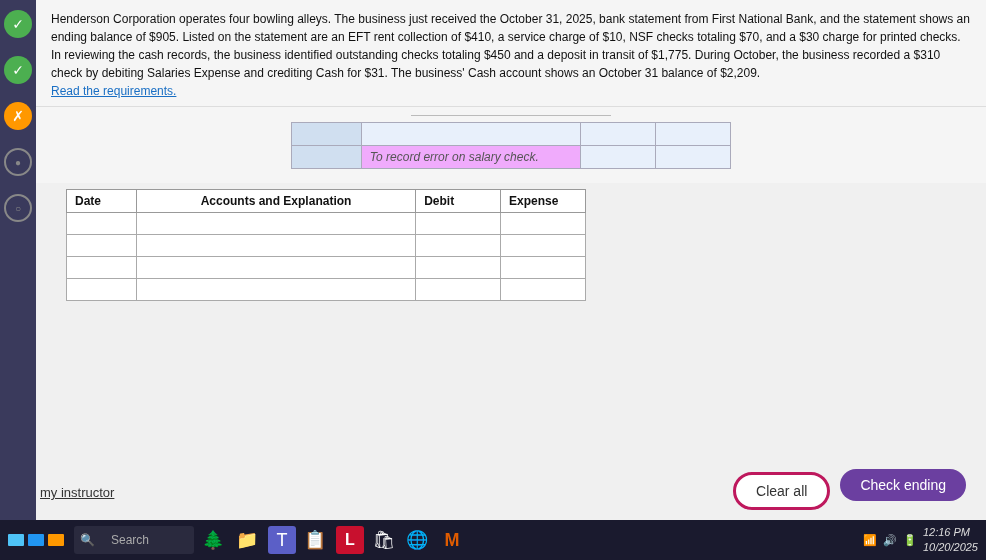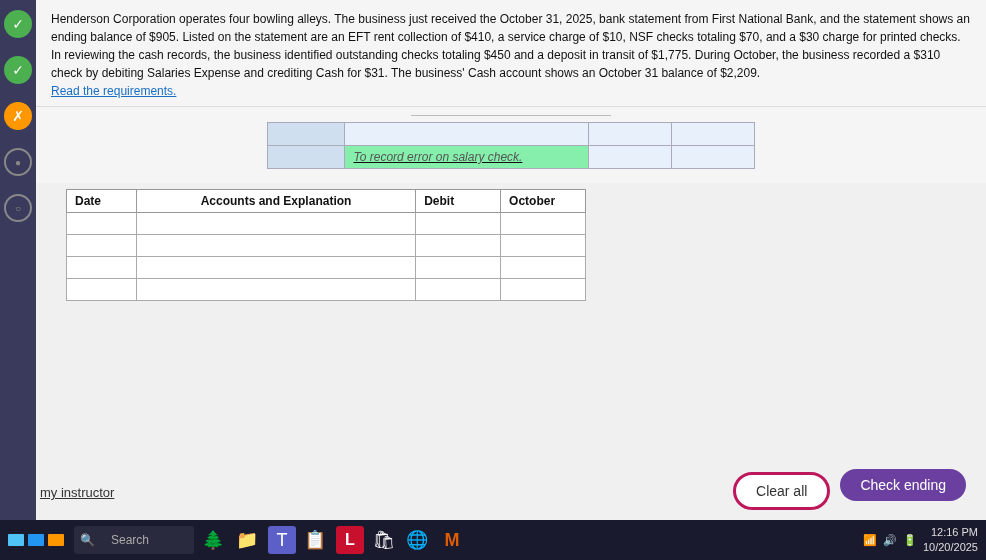--- a/index.html
+++ b/index.html
@@ -101,23 +101,22 @@
 
     
     .salary-journal-wrapper {
       display: flex;
       justify-content: center;
       margin-bottom: 6px;
     }
 
     .salary-journal-table {
       border-collapse: collapse;
-      background: #86efac;
-      width: 488px;
-      text-decoration: underline;
+      background: #f0abfc;
+      width: 440px;
     }
 
     .salary-journal-table td {
       border: 1px solid #aab;
       padding: 4px 6px;
       font-size: 12px;
     }
 
     
     .nsf-section {
@@ -284,24 +283,24 @@
     .taskbar-right {
       margin-left: auto;
       display: flex;
       align-items: center;
       gap: 6px;
       color: #ccc;
       font-size: 11px;
     }
 
     .taskbar-time {
-      text-align: right;
       color: #ddd;
       font-size: 11px;
       line-height: 1.4;
+      font-style: italic;
     }
   </style>
 </head>
 <body>
 
 <div class="main-container">
 
   <div class="sidebar">
     <div class="sidebar-icon green">✓</div>
     <div class="sidebar-icon green2">✓</div>
@@ -347,21 +346,21 @@
 
     <div class="nsf-section">
 
       <div class="journal-table-wrapper">
         <table class="journal-table">
           <thead>
             <tr>
               <th class="date-col">Date</th>
               <th class="accounts-col">Accounts and Explanation</th>
               <th class="debit-col">Debit</th>
-              <th class="credit-col">October</th>
+              <th class="credit-col">Expense</th>
             </tr>
           </thead>
           <tbody>
             <tr>
               <td class="date-cell"></td>
               <td><input type="text" style=""></td>
               <td><input type="text" style=""></td>
               <td><input type="text" style=""></td>
             </tr>
             <tr>

